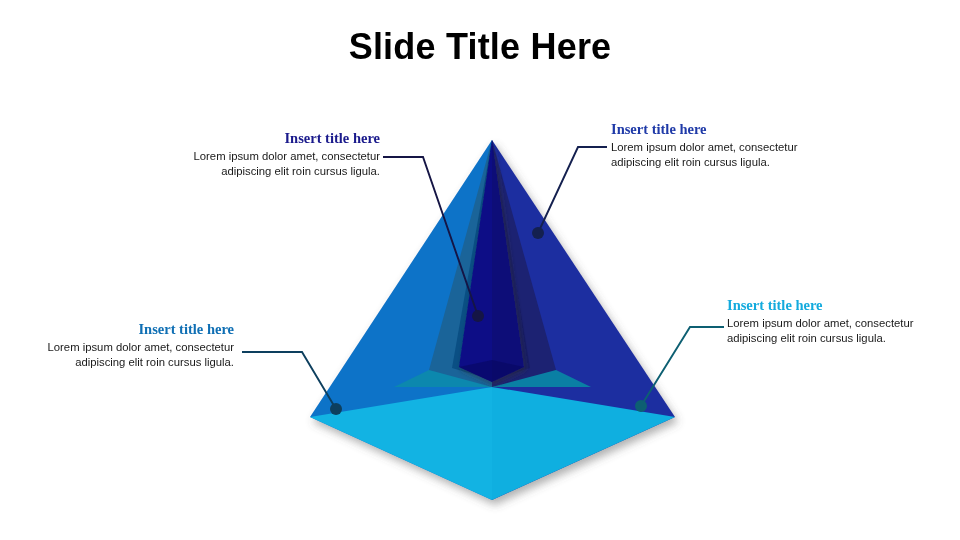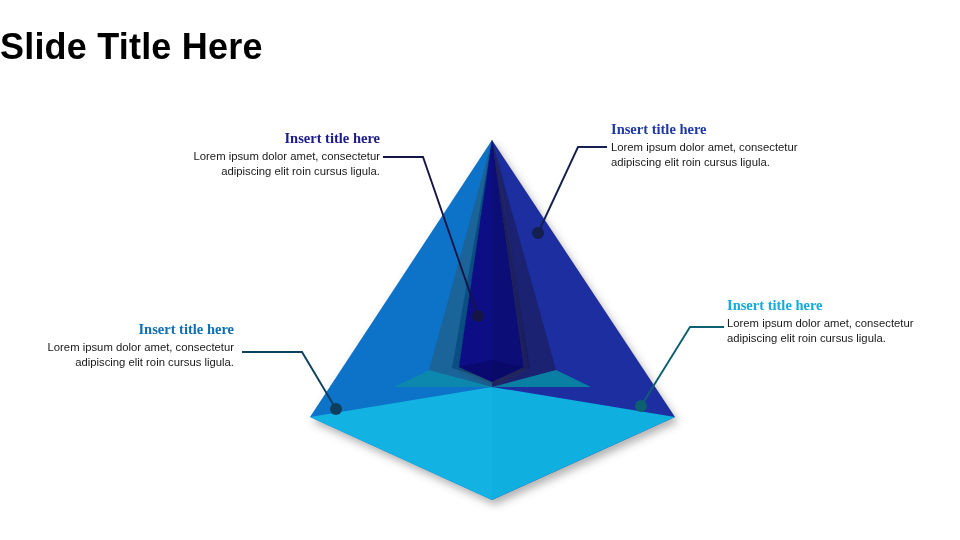--- a/index.html
+++ b/index.html
@@ -19,21 +19,21 @@
     inset: 0;
     width: 960px;
     height: 540px;
     background: #ffffff;
   }
   #slide-title {
     position: absolute;
     left: 0;
     top: 26px;
     width: 960px;
-    text-align: left;
+    text-align: center;
     font-size: 36px;
     font-weight: bold;
     color: #000000;
     letter-spacing: 0.2px;
     white-space: nowrap;
   }
   #pyramid-graphic {
     position: absolute;
     left: 0;
     top: 0;

